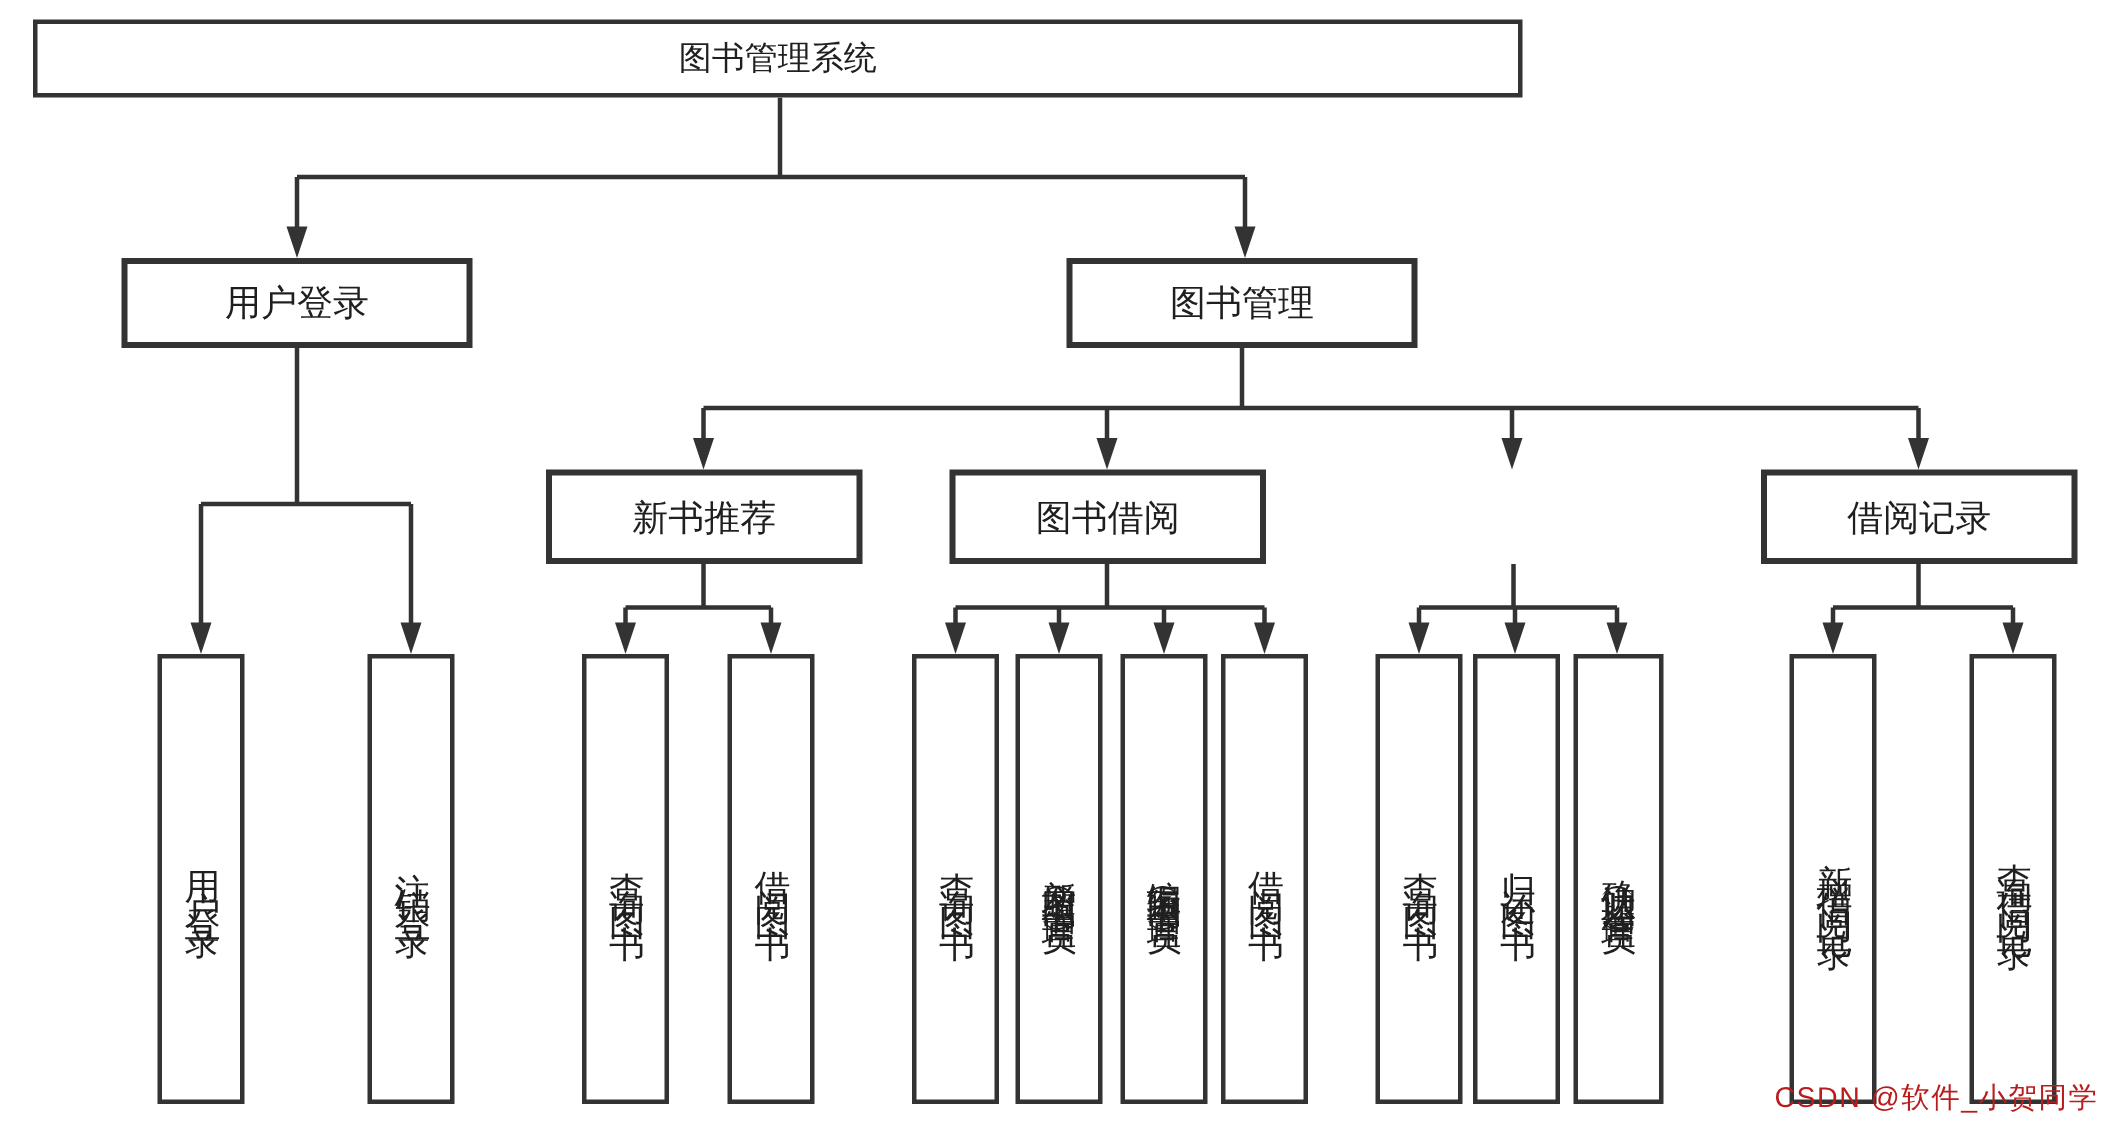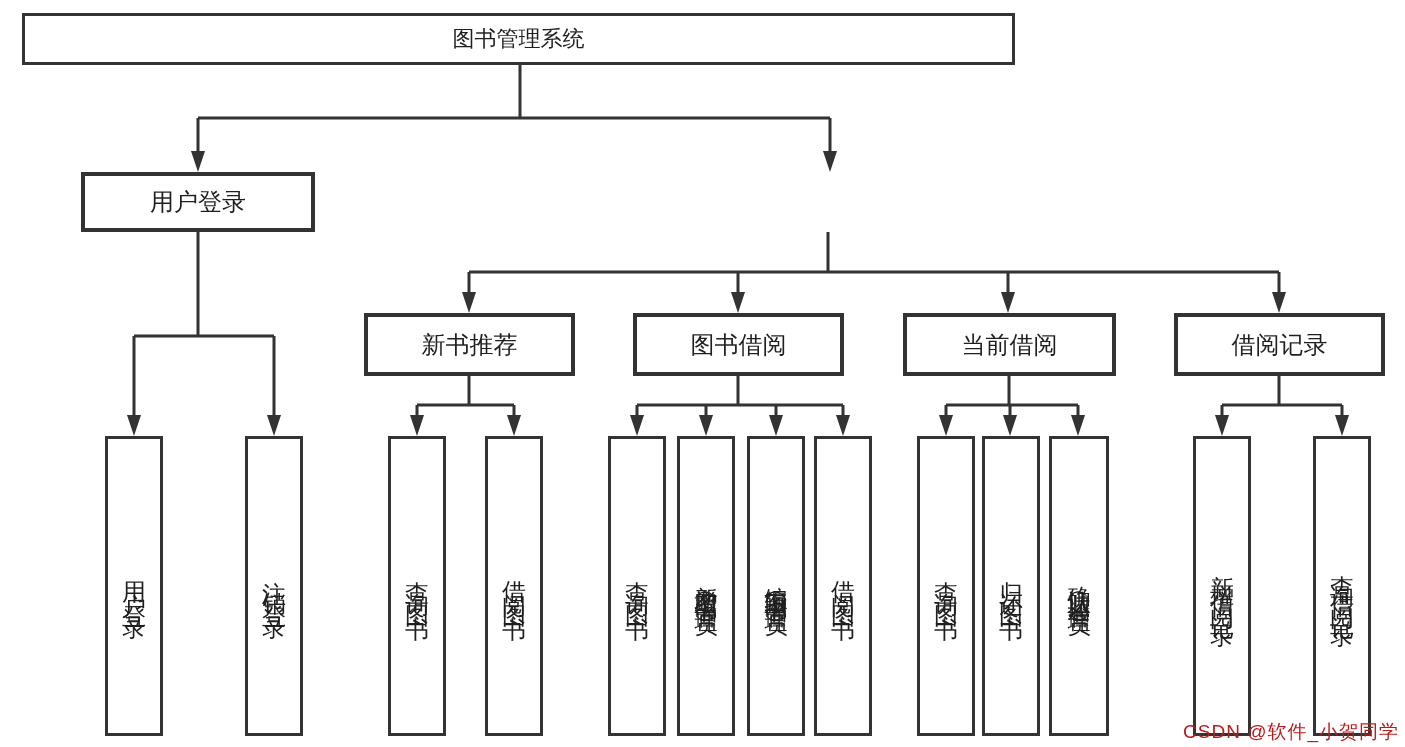--- a/index.html
+++ b/index.html
@@ -125,29 +125,29 @@
     </g>
   </svg>
 
   <div class="node root">
     <span>图书管理系统</span>
   </div>
 
   <div class="node lvl2 pos-user">
     <span>用户登录</span>
   </div>
+  <div class="node lvl2 pos-book">
+    <span>图书管理</span>
+  </div>
 
   <div class="node lvl3 pos-2">
     <span>图书借阅</span>
   </div>
   <div class="node lvl3 pos-1">
     <span>新书推荐</span>
-  </div>
-  <div class="node lvl3 pos-3">
-    <span>当前借阅</span>
   </div>
   <div class="node lvl3 pos-4">
     <span>借阅记录</span>
   </div>
 
   <div class="node leaf p1">
     <span>用户登录</span>
   </div>
   <div class="node leaf p2">
     <span>注销登录</span>

